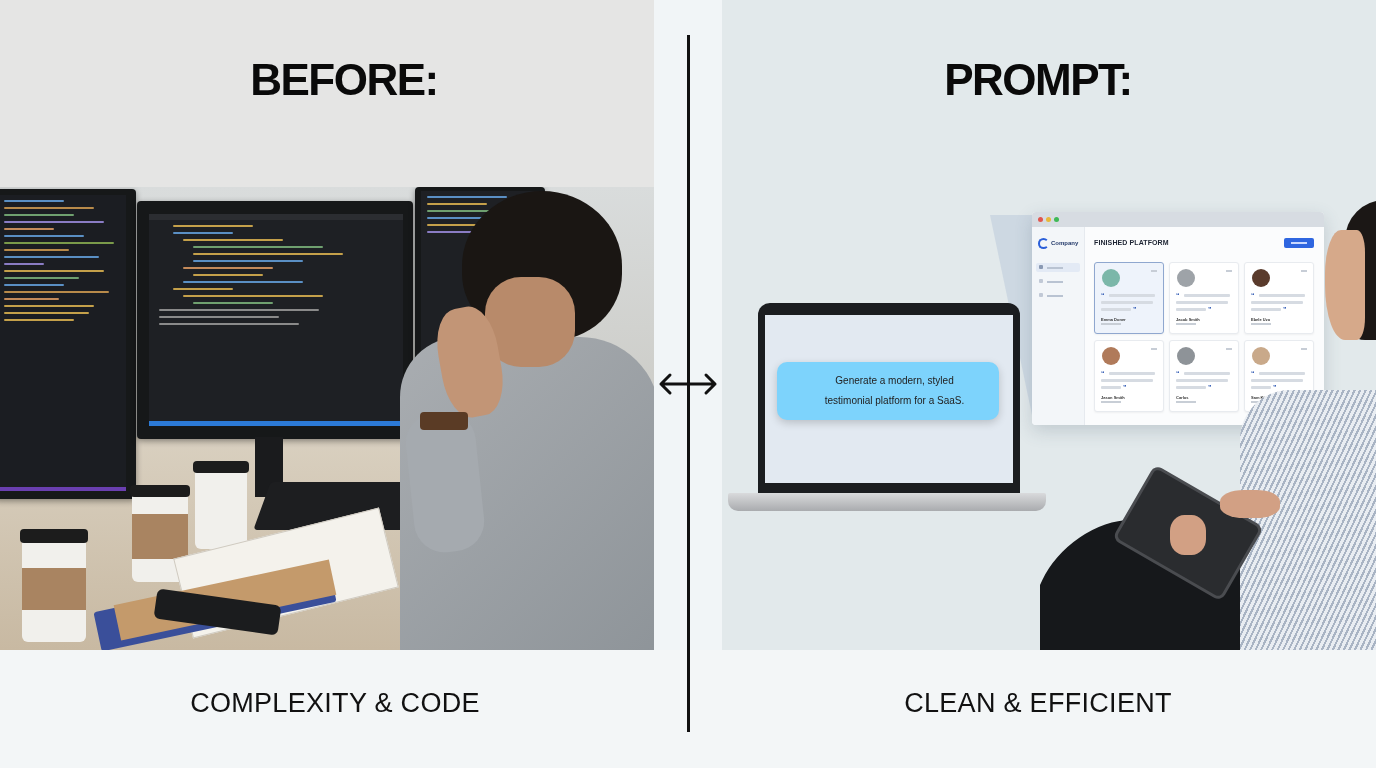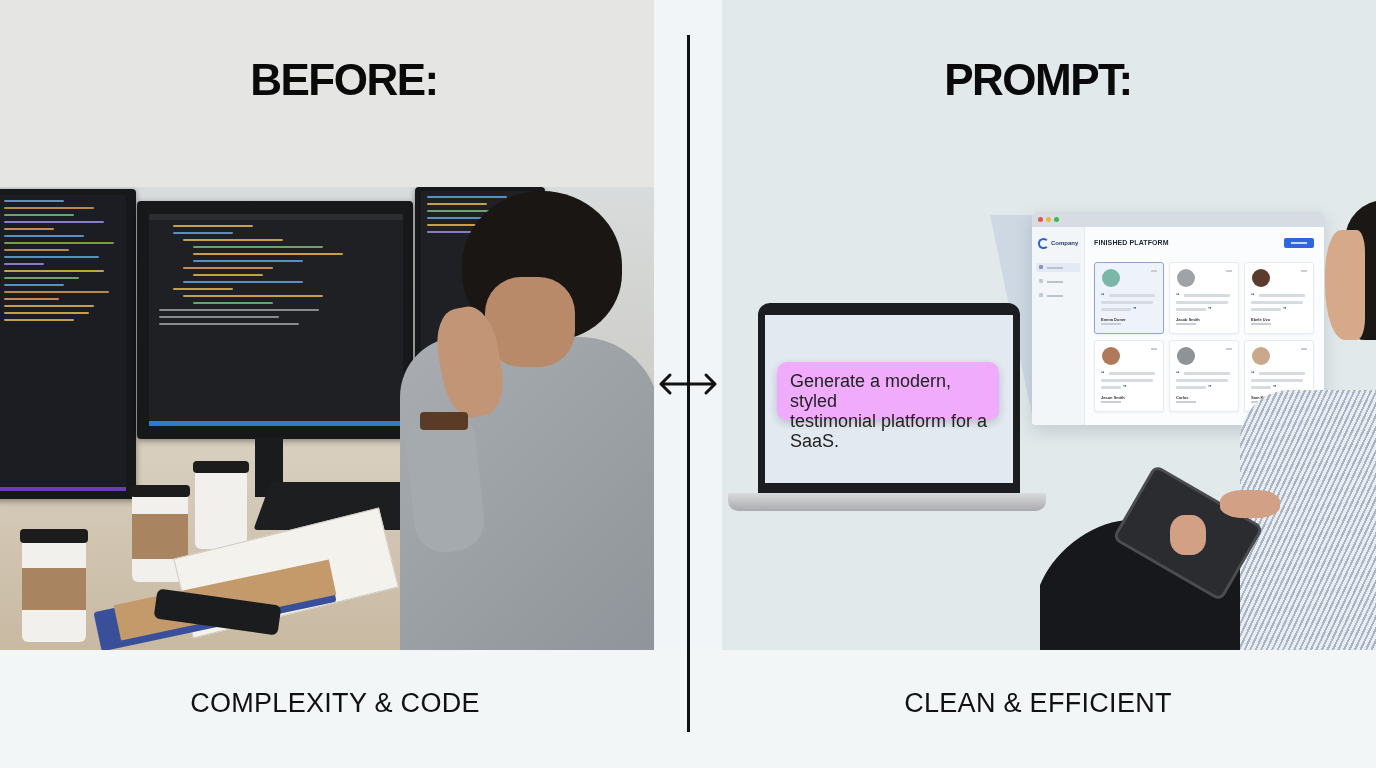--- a/index.html
+++ b/index.html
@@ -29,21 +29,21 @@
   .hand { position:absolute; background:#c29576; border-radius:40%; }
   .notebook { position:absolute; background:#f4f2ec; border:1px solid #cfcac0; }
   .keyboard { position:absolute; background:#1d1e20; border-radius:4px; }
   .phone { position:absolute; background:#1b1c1e; border-radius:6px; }
 
   
   #laptop { left:758px; top:303px; width:262px; height:200px; }
   .lap-lid { position:absolute; left:0; top:0; width:262px; height:192px; background:#1b1d20; border-radius:12px 12px 2px 2px; }
   .lap-screen { position:absolute; left:7px; top:12px; width:248px; height:168px; background:#e2e9f1; }
   .lap-base { position:absolute; left:-30px; top:190px; width:318px; height:18px; background:linear-gradient(#d9dadc,#a9abae); border-radius:2px 2px 10px 10px; }
-  #prompt { left:777px; top:362px; width:222px; height:58px; background:#f0abfc; border-radius:10px; box-shadow:0 3px 8px rgba(0,0,0,.18); font-size:18px; color:#222; line-height:20px; padding:9px 0 0 13px; box-sizing:border-box; }
+  #prompt { left:777px; top:362px; width:222px; height:58px; background:#7dd3fc; border-radius:10px; box-shadow:0 3px 8px rgba(0,0,0,.18); font-size:10px; color:#222; line-height:20px; padding:9px 0 0 13px; box-sizing:border-box;text-align:center; }
   .beam { left:990px; top:215px; width:0; height:0; border-left:42px solid transparent; border-top:200px solid rgba(180,196,214,.45); }
 
   #app { left:1032px; top:212px; width:292px; height:213px; background:#fbfcfd; border-radius:4px; box-shadow:0 6px 18px rgba(60,80,100,.2); overflow:hidden; }
   .app-bar { position:absolute; left:0; top:0; width:292px; height:15px; background:#d7dce2; }
   .dot { position:absolute; top:5px; width:5px; height:5px; border-radius:50%; }
   .app-side { position:absolute; left:0; top:15px; width:52px; height:198px; background:#f3f6f9; border-right:1px solid #e6eaef; }
   .logo { position:absolute; left:6px; top:11px; font-size:6px; font-weight:bold; color:#243a6b; }
   .logo-mark { display:inline-block; width:7px; height:7px; border-radius:50%; border:2px solid #2b5fd9; border-right-color:transparent; vertical-align:middle; margin-right:2px; }
   .side-item { position:absolute; left:4px; width:44px; height:9px; border-radius:2px; }
   .side-item .ic { position:absolute; left:3px; top:2px; width:4px; height:4px; border-radius:1px; background:#8a99b3; }

